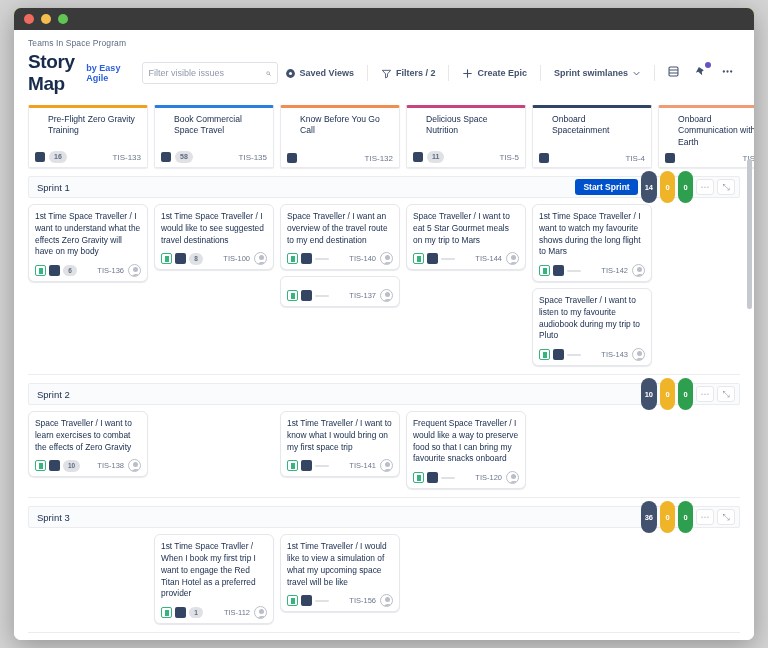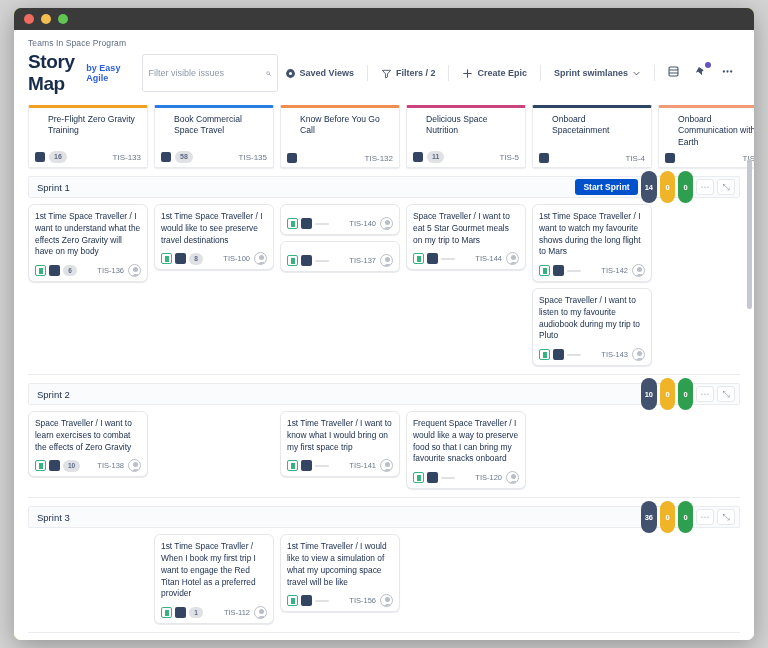--- a/index.html
+++ b/index.html
@@ -31,21 +31,21 @@
 
   .app { flex: 1 1 auto; background: #fff; display: flex; flex-direction: column; min-height:0; }
 
   
   .hdr { padding: 8px 14px 6px 14px; flex: 0 0 auto; }
   .crumb { font-size: 8.5px; color: #5e6c84; letter-spacing: .1px; margin-bottom: 3px; }
   .hdr-row { display: flex; align-items: center; }
   .logo { font-size: 19px; font-weight: 700; color: #172b4d; letter-spacing: -.4px; }
   .logo-sub { font-size: 9px; font-weight: 700; color: #2b5fd9; margin-left: 5px; }
   .search {
-    margin-left: 20px; width: 136px; height: 38px;
+    margin-left: 20px; width: 136px; height: 22px;
     border: 1px solid #dfe1e6; border-radius: 3px;
     display: flex; align-items: center; padding: 0 6px;
     background: #fff;
   }
   .search input {
     border: 0; outline: 0; flex: 1; font-size: 9px; color: #7a8699;
     font-family: "Liberation Sans", sans-serif; background: transparent;
   }
   .search input::placeholder { color: #8f98a8; }
   .sicon { width: 11px; height: 11px; opacity: .75; }
@@ -311,34 +311,35 @@
                   </span>
                   <span class="sq2"></span>
                   <span class="est">6</span>
                   <span class="card-key">TIS-136</span>
                   <span class="ava"></span>
                 </div>
               </div>
             </div>
             <div class="col">
               <div class="card">
-                <div class="card-title">1st Time Space Traveller / I would like to see preserve travel destinations</div>
+                <div class="card-title">1st Time Space Traveller / I would like to see suggested travel destinations</div>
                 <div class="card-foot">
                   <span class="flag">
                     <i></i>
                   </span>
                   <span class="sq2"></span>
                   <span class="est">8</span>
                   <span class="card-key">TIS-100</span>
                   <span class="ava"></span>
                 </div>
               </div>
             </div>
             <div class="col">
               <div class="card">
+                <div class="card-title">Space Traveller / I want an overview of the travel route to my end destination</div>
                 <div class="card-foot">
                   <span class="flag">
                     <i></i>
                   </span>
                   <span class="sq2"></span>
                   <span class="est empty"></span>
                   <span class="card-key">TIS-140</span>
                   <span class="ava"></span>
                 </div>
               </div>

